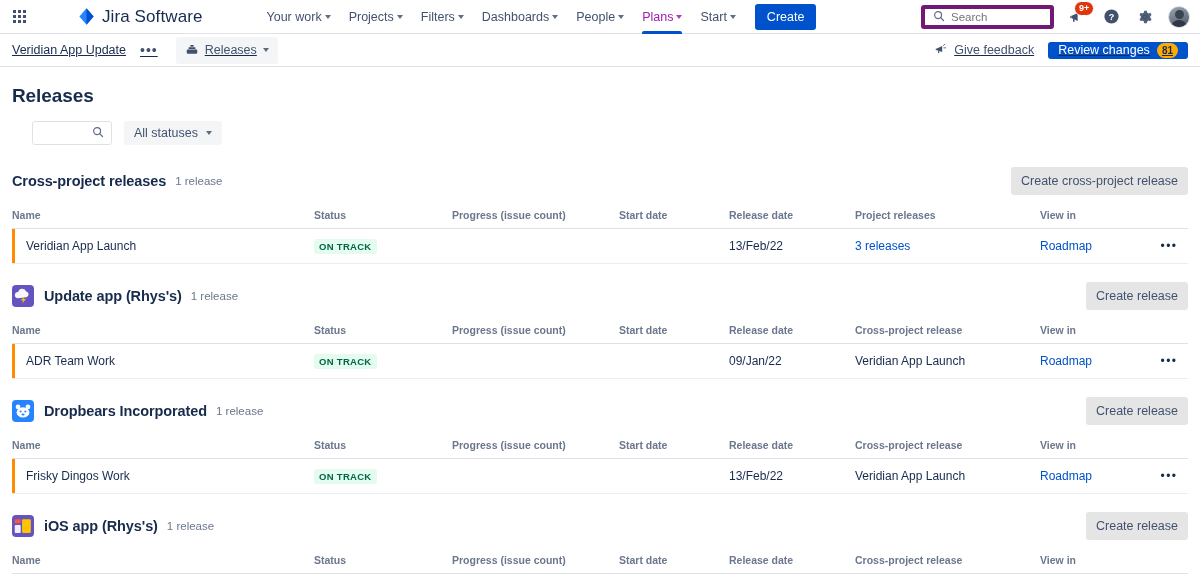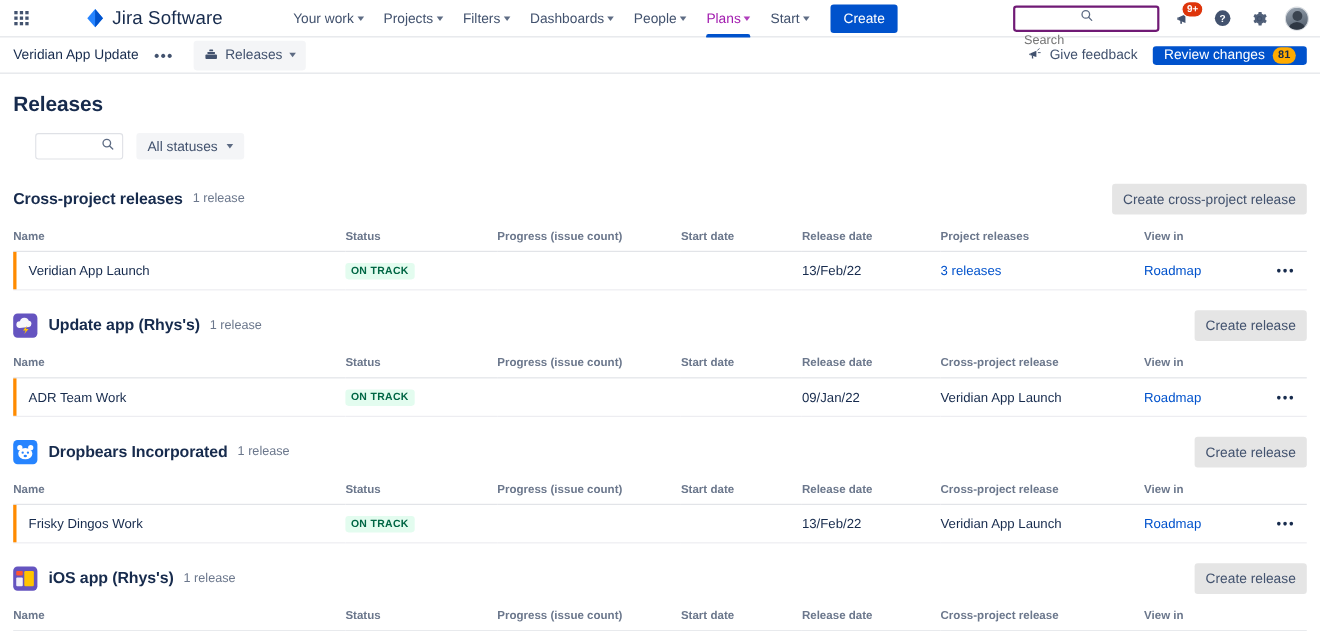--- a/index.html
+++ b/index.html
@@ -66,23 +66,23 @@
   .create-btn {
     background: #0052cc; color: #fff; font-size: 12.5px;
     border: none; border-radius: 3px; padding: 6px 12px;
     margin-left: 10px; cursor: pointer; font-weight: 500;
   }
   .topnav-right {
     margin-left: auto; display: flex; align-items: center; gap: 12px;
   }
   .searchbox {
     width: 133px; height: 24px;
-    border: 2px solid #701a75; border-radius: 3px;
+    border: 4px solid #701a75; border-radius: 3px;
     display: flex; align-items: center; gap: 6px;
-    padding: 0 8px; background: #fff; cursor: text; flex-direction: column;
+    padding: 0 8px; background: #fff; cursor: text;
   }
   .searchbox input {
     border: none; outline: none; font-size: 11.5px;
     color: #5e6c84; width: 100%; background: transparent;
     font-family: "Liberation Sans", sans-serif;
   }
   .icon-btn {
     position: relative; width: 22px; height: 22px; cursor: pointer;
     display: flex; align-items: center; justify-content: center;
   }
@@ -110,20 +110,21 @@
     left: 2px; top: 13px;
   }
 
   
   .planbar {
     height: 33px;
     display: flex; align-items: center;
     padding: 0 12px;
     border-bottom: 1px solid #dfe1e6;
     background: #fff;
+    text-decoration: underline;
   }
   .plan-title { font-size: 12.5px; color: #172b4d; cursor: pointer; }
   .dots-btn {
     margin-left: 10px; color: #42526e; font-size: 14px; letter-spacing: 1px;
     cursor: pointer; line-height: 1; padding: 2px 4px;
   }
   .pill-btn {
     margin-left: 14px;
     background: #f4f5f7; border-radius: 3px;
     display: flex; align-items: center; gap: 6px;

